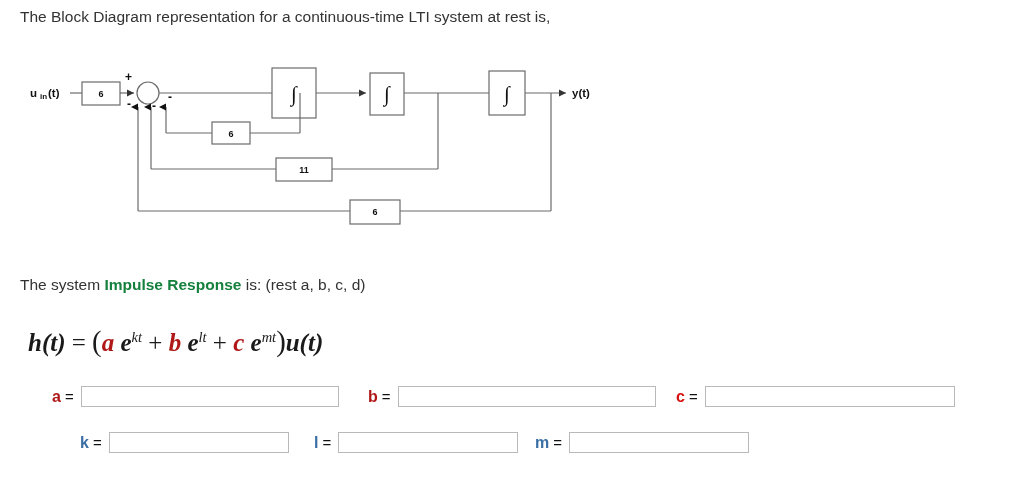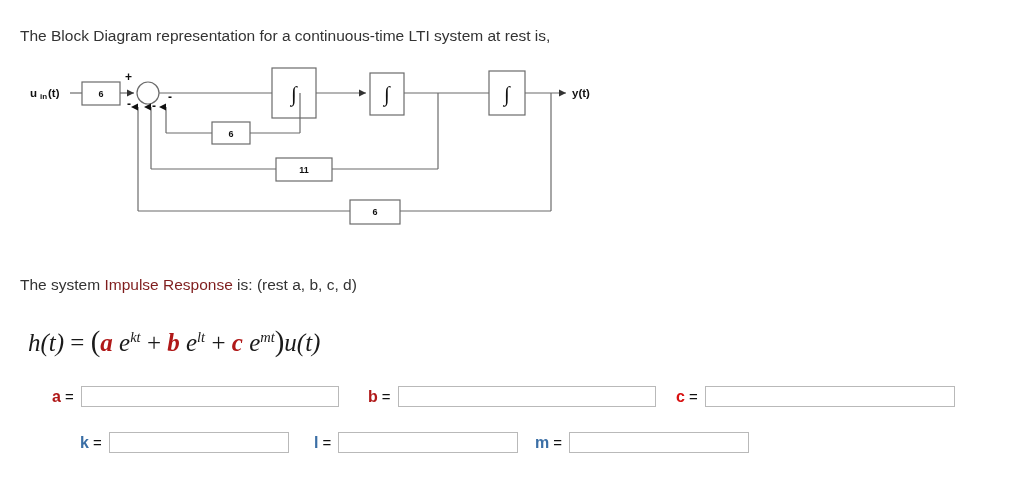--- a/index.html
+++ b/index.html
@@ -4,41 +4,41 @@
 <style>
   html,body{margin:0;padding:0;}
   body{
     width:1024px;height:490px;background:#ffffff;
     font-family:"Liberation Sans", sans-serif;
     color:#222;overflow:hidden;position:relative;
   }
   .prompt-line{
     position:absolute;font-size:15.5px;color:#333;white-space:nowrap;
   }
-  #intro-text{left:20px;top:8px;margin-top:19px;}
+  #intro-text{left:20px;top:8px;}
   #impulse-line{left:20px;top:276px;}
-  #impulse-line .b{font-weight:normal;color:#7f1d1d;}
+  #impulse-line .b{font-weight:bold;color:#15803d;}
 
   
   #block-diagram{position:absolute;left:0;top:55px;width:640px;height:180px;}
   #block-diagram svg{display:block;}
   .blk-text{font-family:"Liberation Sans",sans-serif;font-size:9px;font-weight:bold;fill:#111;}
   .intg-text{font-family:"Liberation Serif",serif;font-size:21px;fill:#111;}
   .sig-lbl{font-family:"Liberation Sans",sans-serif;font-size:11.5px;font-weight:bold;fill:#111;}
   .sig-sub{font-family:"Liberation Sans",sans-serif;font-size:8px;font-weight:bold;fill:#111;}
   .sign{font-family:"Liberation Sans",sans-serif;font-size:12px;font-weight:bold;fill:#111;}
 
   
   #equation{
     position:absolute;left:28px;top:325px;
     font-family:"Liberation Serif", serif;
     font-size:25px;color:#1a1a1a;white-space:nowrap;
   }
   #equation .var{color:#b01818;font-weight:bold;font-style:italic;}
-  #equation .bi{font-style:italic;font-weight:normal;text-align:center;}
+  #equation .bi{font-style:italic;font-weight:bold;text-align:center;}
   #equation sup{font-size:0.58em;font-style:italic;vertical-align:super;text-align:right;}
   #equation .paren{font-size:1.15em;}
   .field{position:absolute;display:flex;align-items:center;}
   .flabel{
     font-weight:bold;font-size:16px;margin-right:4px;
     font-family:"Liberation Sans",sans-serif;
   }
   .feq{font-size:15px;margin-right:7px;color:#111;}
   .ftext{
     border:1px solid #b9b9b9;background:#fff;height:21px;

